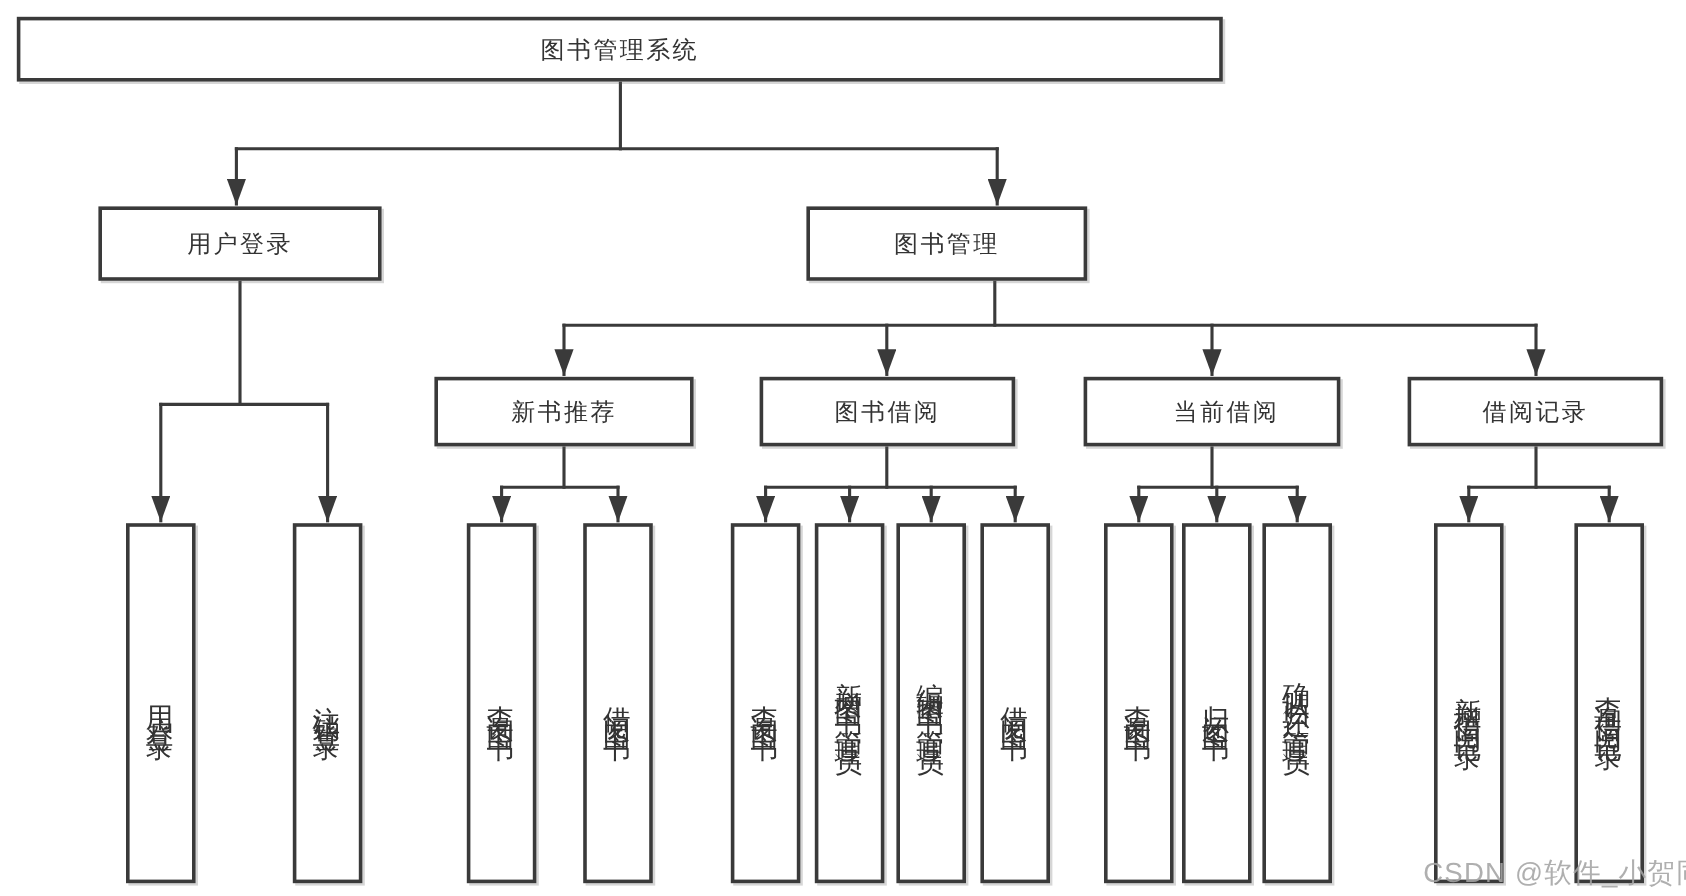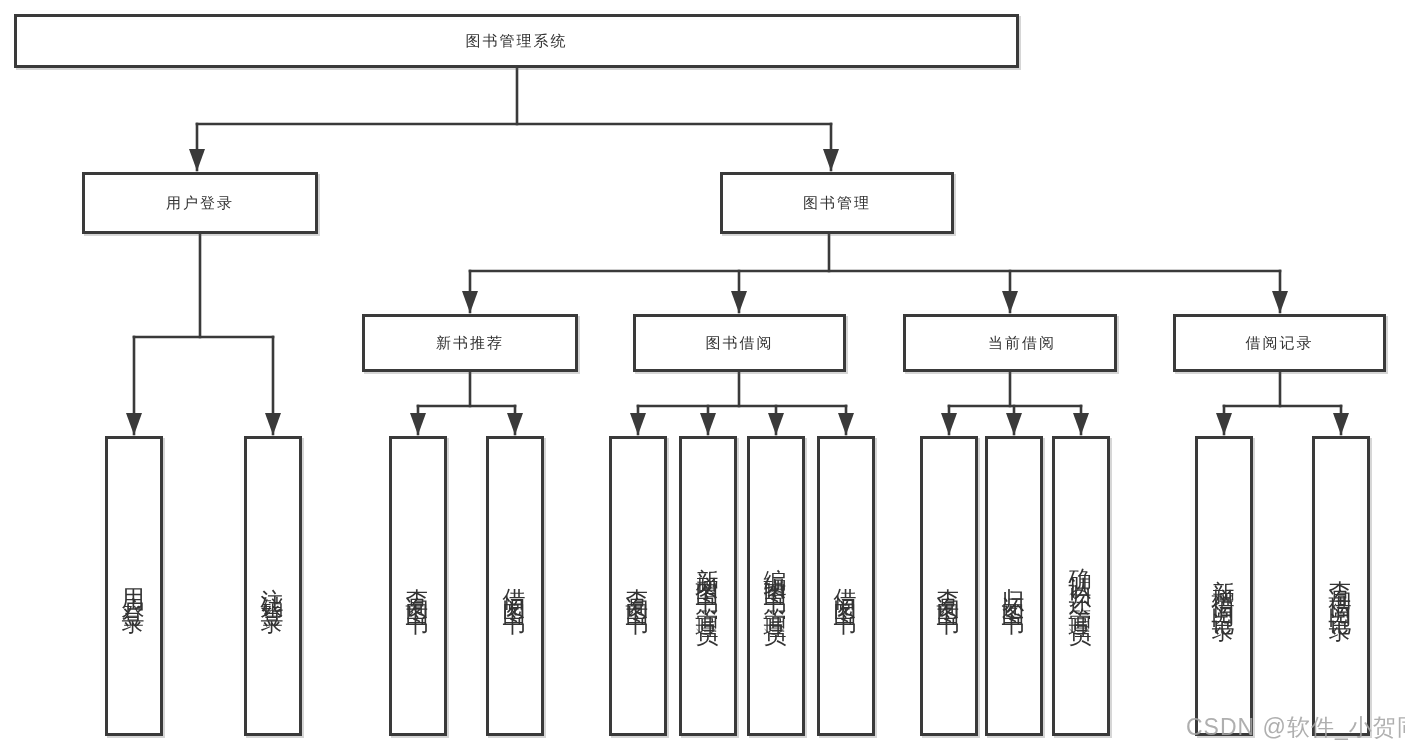--- a/index.html
+++ b/index.html
@@ -27,21 +27,21 @@
     position: absolute;
     box-sizing: border-box;
     background: #ffffff;
     border: 3px solid #3a3a3a;
     display: flex;
     align-items: center;
     justify-content: center;
     box-shadow: 2px 2px 0 rgba(90,90,90,0.25);
   }
   .h-box .lbl {
-    font-size: 15px;
+    font-size: 20px;
     letter-spacing: 2px;
     white-space: nowrap;
   }
   .v-box { width: 58px; height: 300px; top: 436px; }
   .v-box .lbl {
     writing-mode: vertical-rl;
     text-orientation: mixed;
     font-size: 23px;
     letter-spacing: 8px;
     white-space: nowrap;
@@ -110,21 +110,21 @@
     <line class="cline" x1="1341" y1="406" x2="1341" y2="434" marker-end="url(#arw)"></line>
   </svg>
 
   <div class="box h-box" style="left:14px; top:14px; width:1005px; height:54px;">
     <span class="lbl">图书管理系统</span>
   </div>
 
   <div class="box h-box" style="left:82px; top:172px; width:236px; height:62px;">
     <span class="lbl">用户登录</span>
   </div>
-  <div class="box h-box" style="left:720px; top:172px; width:234px; height:62px;">
+  <div class="box h-box" style="left:672px; top:172px; width:234px; height:62px;">
     <span class="lbl">图书管理</span>
   </div>
 
   <div class="box h-box" style="left:633px; top:314px; width:213px; height:58px;">
     <span class="lbl">图书借阅</span>
   </div>
   <div class="box h-box" style="left:362px; top:314px; width:216px; height:58px;">
     <span class="lbl">新书推荐</span>
   </div>
   <div class="box h-box" style="left:903px; top:314px; width:214px; height:58px;padding-left:24px;">

